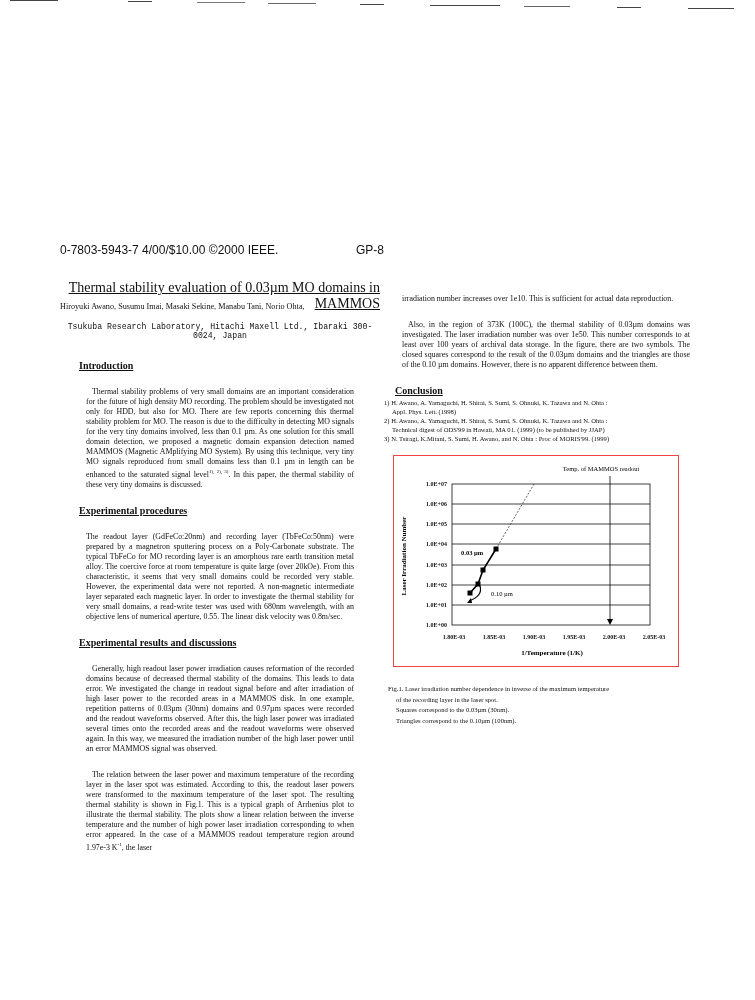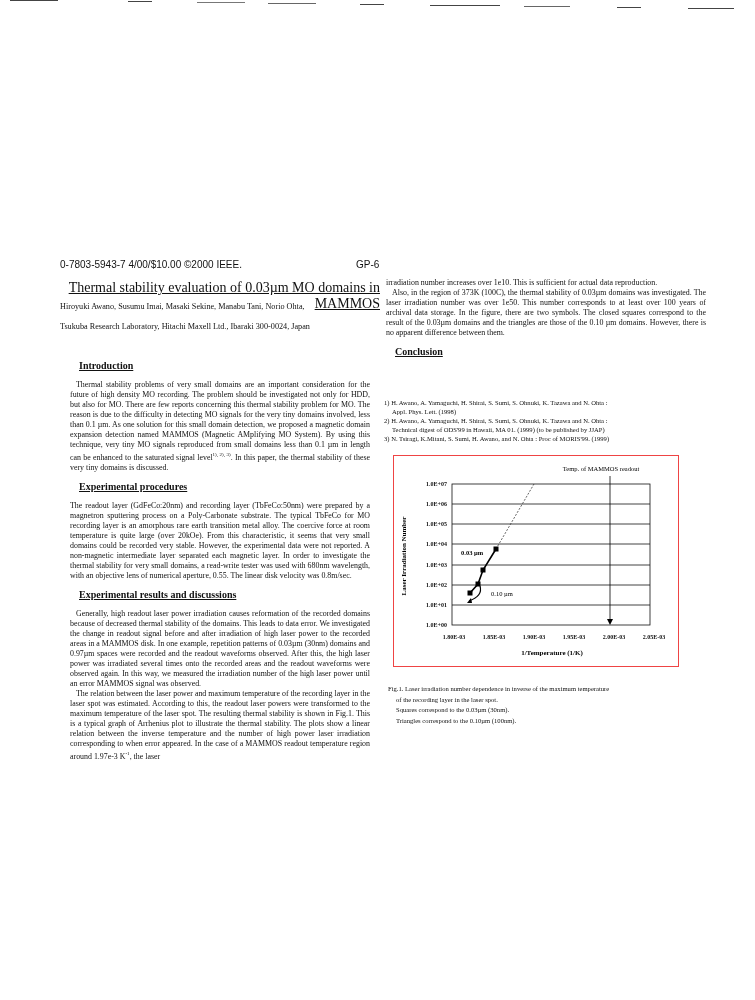--- a/index.html
+++ b/index.html
@@ -1,25 +1,25 @@
 <!DOCTYPE html>
 <html><head>
 <meta charset="utf-8">
 <style>
   html, body { margin:0; padding:0; background:#fff; }
   body { width:755px; height:1000px; position:relative; overflow:hidden;
          font-family:"Liberation Serif", serif; color:#111; }
   .topmarks { position:absolute; top:0; left:0; width:755px; height:12px; }
   .topmarks span { position:absolute; height:1px; background:#444; }
-  .hdr { position:absolute; top:259px; font-family:"Liberation Sans", sans-serif; font-size:10px; }
+  .hdr { position:absolute; top:243px; font-family:"Liberation Sans", sans-serif; font-size:12px; }
   .title { position:absolute; top:280px; left:60px; width:320px; text-align:right; font-size:14px; text-decoration:underline; }
   .authors { position:absolute; top:302px; left:60px; width:320px; text-align:left; font-size:8.2px; }
-  .affil { position:absolute; top:322px; left:60px; width:320px; font-size:8.2px; }
+  .affil { position:absolute; top:322px; left:60px; width:320px; text-align:center; font-size:8.2px;font-family:Liberation Mono, monospace; }
   .col { position:absolute; font-size:7.9px; line-height:10px; text-align:justify; }
-  .col p { margin:0; text-indent:6px; }
+  .col p { margin:16px; text-indent:6px; }
   .sec { font-weight:bold; text-decoration:underline; font-size:10px; line-height:10px; margin:9px; }
   .refs { position:absolute; left:384px; top:398px; width:320px; font-size:6.6px; line-height:9px; }
   .refs div { white-space:nowrap; }
   .refs .ind { padding-left:8px; }
   .chartbox { position:absolute; left:393px; top:455px; width:284px; height:210px; border:1px solid #ef4444; }
   .caption { position:absolute; left:388px; top:684px; width:330px; font-size:6.6px; line-height:10.5px; }
   .caption .ind { padding-left:8px; }
   svg text { font-family:"Liberation Serif", serif; }
 </style>
 </head>
@@ -31,21 +31,21 @@
   <span style="left:197px;top:2px;width:48px;background:#777;"></span>
   <span style="left:268px;top:3px;width:48px;background:#666;"></span>
   <span style="left:360px;top:4px;width:24px;"></span>
   <span style="left:430px;top:5px;width:70px;"></span>
   <span style="left:524px;top:6px;width:46px;background:#666;"></span>
   <span style="left:617px;top:7px;width:24px;"></span>
   <span style="left:688px;top:8px;width:46px;"></span>
 </div>
 
 <div class="hdr" style="left:60px;">0-7803-5943-7  4/00/$10.00 ©2000  IEEE.</div>
-<div class="hdr" style="left:356px;">GP-6</div>
+<div class="hdr" style="left:356px;">GP-8</div>
 
 <div class="title">Thermal stability evaluation of 0.03µm MO domains in MAMMOS</div>
 <div class="authors">Hiroyuki Awano, Susumu Imai, Masaki Sekine, Manabu Tani, Norio Ohta,</div>
 <div class="affil">Tsukuba Research Laboratory, Hitachi Maxell Ltd., Ibaraki 300-0024, Japan</div>
 
 <div class="col" style="left:70px; top:352px; width:300px;">
   <div class="sec">Introduction</div>
   <p><span>Thermal stability problems of very small domains are an important consideration for the future of high density MO recording. The problem should be investigated not only for HDD, but also for MO. There are few reports concerning this thermal stability problem for MO. The reason is due to the difficulty in detecting MO signals for the very tiny domains involved, less than 0.1 µm. As one solution for this small domain detection, we proposed a magnetic domain expansion detection named MAMMOS (Magnetic AMplifying MO System). By using this technique, very tiny MO signals reproduced from small domains less than 0.1 µm in length can be enhanced to the saturated signal level</span><sup style="font-size:5px">1), 2), 3)</sup><span>. In this paper, the thermal stability of these very tiny domains is discussed.</span></p>
   <div class="sec">Experimental procedures</div>
   <p style="text-indent:0">The readout layer (GdFeCo:20nm) and recording layer (TbFeCo:50nm) were prepared by a magnetron sputtering process on a Poly-Carbonate substrate. The typical TbFeCo for MO recording layer is an amorphous rare earth transition metal alloy. The coercive force at room temperature is quite large (over 20kOe). From this characteristic, it seems that very small domains could be recorded very stable. However, the experimental data were not reported. A non-magnetic intermediate layer separated each magnetic layer. In order to investigate the thermal stability for very small domains, a read-write tester was used with 680nm wavelength, with an objective lens of numerical aperture, 0.55. The linear disk velocity was 0.8m/sec.</p>

